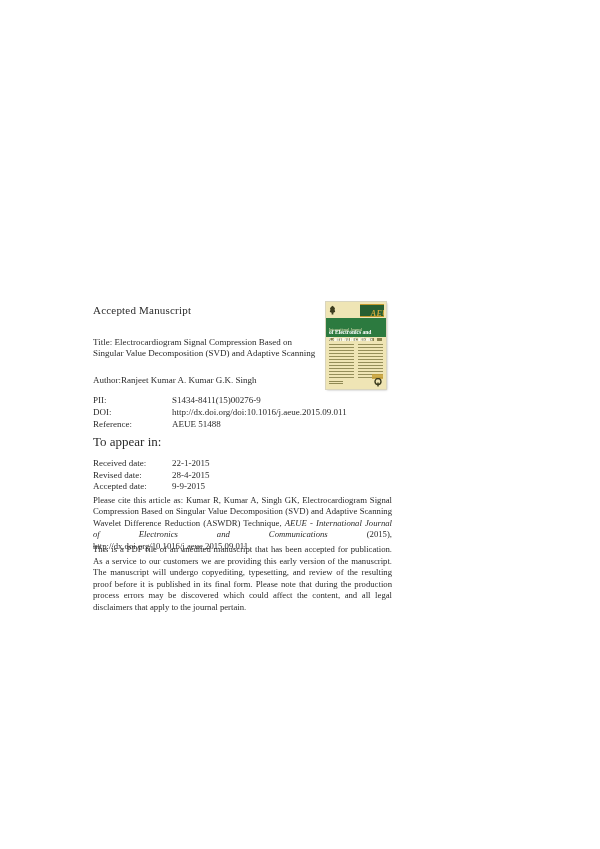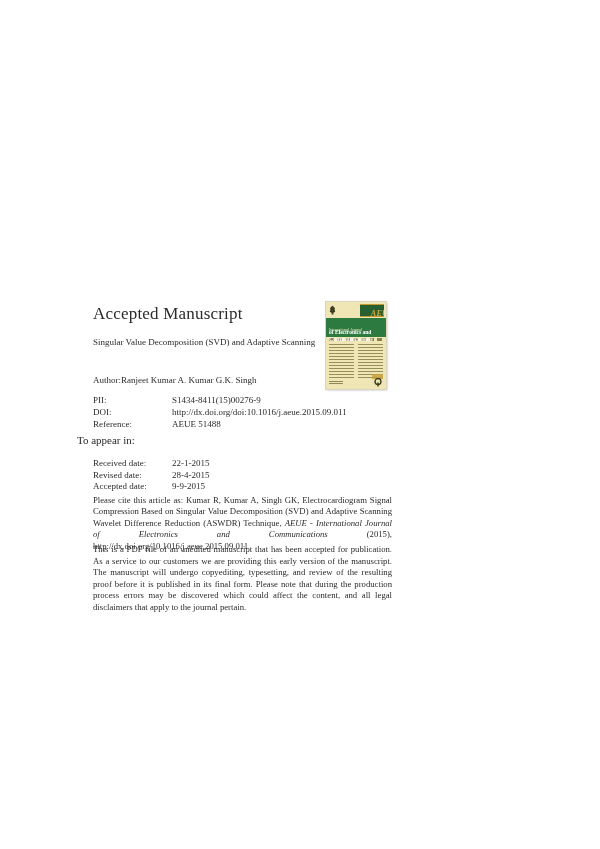--- a/index.html
+++ b/index.html
@@ -6,32 +6,32 @@
   body {
     width:600px; height:849px;
     background:#ffffff;
     font-family:"Liberation Serif", serif;
     color:#2b2b2b;
     position:relative;
     overflow:hidden;
   }
   .abs { position:absolute; }
 
-  .heading { left:93px; top:304px; font-size:17px; letter-spacing:0.2px; }
+  .heading { left:93px; top:304px; font-size:11px; letter-spacing:0.2px; }
 
   .title-block { left:93px; top:337px; font-size:9px; line-height:10.8px; }
 
   .author-line { left:93px; top:375px; font-size:9px; }
   .author-line .val { }
 
   .meta-block { left:93px; top:394px; font-size:9px; line-height:12px; }
   .meta-row { position:relative; height:12px; }
   .meta-row .val { position:absolute; left:79px; top:0; white-space:nowrap; }
 
-  .to-appear { left:77px; top:434px; font-size:11px;text-align:right; }
+  .to-appear { left:93px; top:434px; font-size:13px;text-align:right; }
 
   .dates-block { left:93px; top:458px; font-size:9px; line-height:11.7px; }
   .dates-block .meta-row { height:11.7px; }
 
   .para { left:93px; width:299px; font-size:8.7px; text-align:justify; margin:0; }
   .citation { top:495px; line-height:11.4px; }
   .disclaimer { top:544px; line-height:11.6px; }
   .journal-italic { font-style:italic; }
 
   
@@ -112,20 +112,21 @@
   </div>
   <div class="foot-lines"></div>
   <div class="gold-chip"></div>
   <svg class="elsevier-mark" width="8" height="9" viewBox="0 0 8 9">
     <circle cx="4" cy="3.5" r="3" fill="none" stroke="#3c3c1e" stroke-width="1.4"></circle>
     <rect x="3.3" y="4.5" width="1.4" height="4" fill="#3c3c1e"></rect>
   </svg>
 </div>
 
 <div class="abs title-block">
+  <div>Title: Electrocardiogram Signal Compression Based on</div>
   <div>Singular Value Decomposition (SVD) and Adaptive Scanning</div>
 </div>
 
 <div class="abs author-line">
   <span>Author:</span><span class="val">Ranjeet Kumar A. Kumar G.K. Singh</span>
 </div>
 
 <div class="abs meta-block">
   <div class="meta-row">
     <span>PII:</span>

